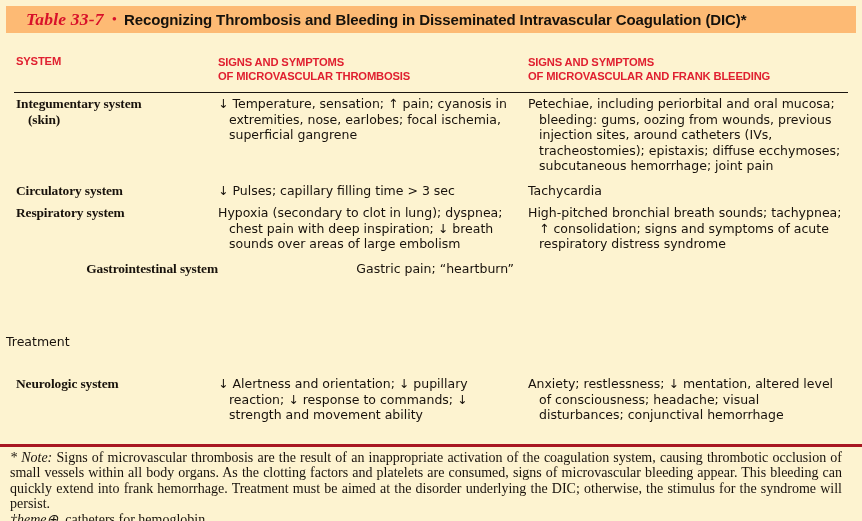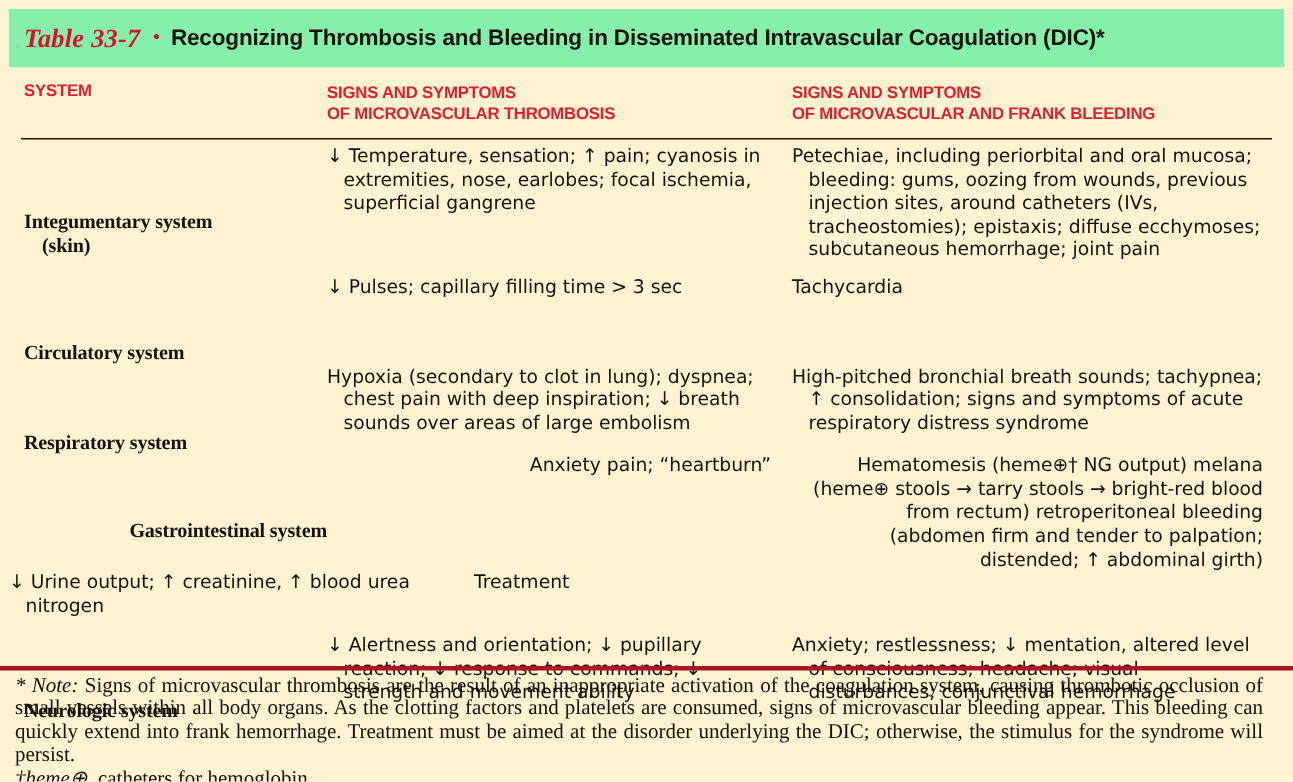--- a/index.html
+++ b/index.html
@@ -21,25 +21,25 @@
     background: #fdf3d0;
     box-sizing: border-box;
   }
 
   
   .header-band {
     position: absolute;
     left: 6px;
     top: 6px;
     width: 850px;
-    height: 39px;
-    background: #86efac;
+    height: 27px;
+    background: #fdba74;
     display: flex;
     align-items: center;
-    padding-left: 10px;
+    padding-left: 20px;
     box-sizing: border-box;
   }
   .table-number {
     font-family: "Liberation Serif", serif;
     font-style: italic;
     font-weight: bold;
     font-size: 17.5px;
     color: #d8112a;
     letter-spacing: 0.2px;
     white-space: nowrap;
@@ -114,21 +114,20 @@
     font-size: 13.4px;
     line-height: 15.6px;
     color: #18120c;
     box-sizing: border-box;
   }
   .cell-system {
     width: 212px;
     padding-left: 10px;
     font-weight: bold;
     letter-spacing: -0.1px;
-    margin-top: 44px;
   }
   .cell-system .sub {
     display: block;
     padding-left: 12px;
   }
   .cell-thrombosis {
     width: 310px;
     padding-right: 14px;
     text-indent: -11px;
     padding-left: 11px;
@@ -219,26 +218,24 @@
       </div>
 
       <div class="row row-respiratory">
         <div class="cell cell-system">Respiratory system</div>
         <div class="cell cell-thrombosis arrow">Hypoxia (secondary to clot in lung); dyspnea; chest pain with deep inspiration; ↓ breath sounds over areas of large embolism</div>
         <div class="cell cell-bleeding arrow">High-pitched bronchial breath sounds; tachypnea; ↑ consolidation; signs and symptoms of acute respiratory distress syndrome</div>
       </div>
 
       <div class="row row-gastro">
         <div class="cell cell-system">Gastrointestinal system</div>
-        <div class="cell cell-thrombosis arrow">Anxiety pain; “heartburn”</div>
-        <div class="cell cell-bleeding arrow">Hematomesis (heme⊕† NG output) melana (heme⊕ stools → tarry stools → bright-red blood from rectum) retroperitoneal bleeding (abdomen firm and tender to palpation; distended; ↑ abdominal girth)</div>
+        <div class="cell cell-thrombosis arrow">Gastric pain; “heartburn”</div>
       </div>
 
       <div class="row row-renal">
-        <div class="cell cell-thrombosis arrow">↓ Urine output; ↑ creatinine, ↑ blood urea nitrogen</div>
         <div class="cell cell-bleeding arrow">Treatment</div>
       </div>
 
       <div class="row row-neurologic">
         <div class="cell cell-system">Neurologic system</div>
         <div class="cell cell-thrombosis arrow">↓ Alertness and orientation; ↓ pupillary reaction; ↓ response to commands; ↓ strength and movement ability</div>
         <div class="cell cell-bleeding arrow">Anxiety; restlessness; ↓ mentation, altered level of consciousness; headache; visual disturbances; conjunctival hemorrhage</div>
       </div>
 
     </div>

